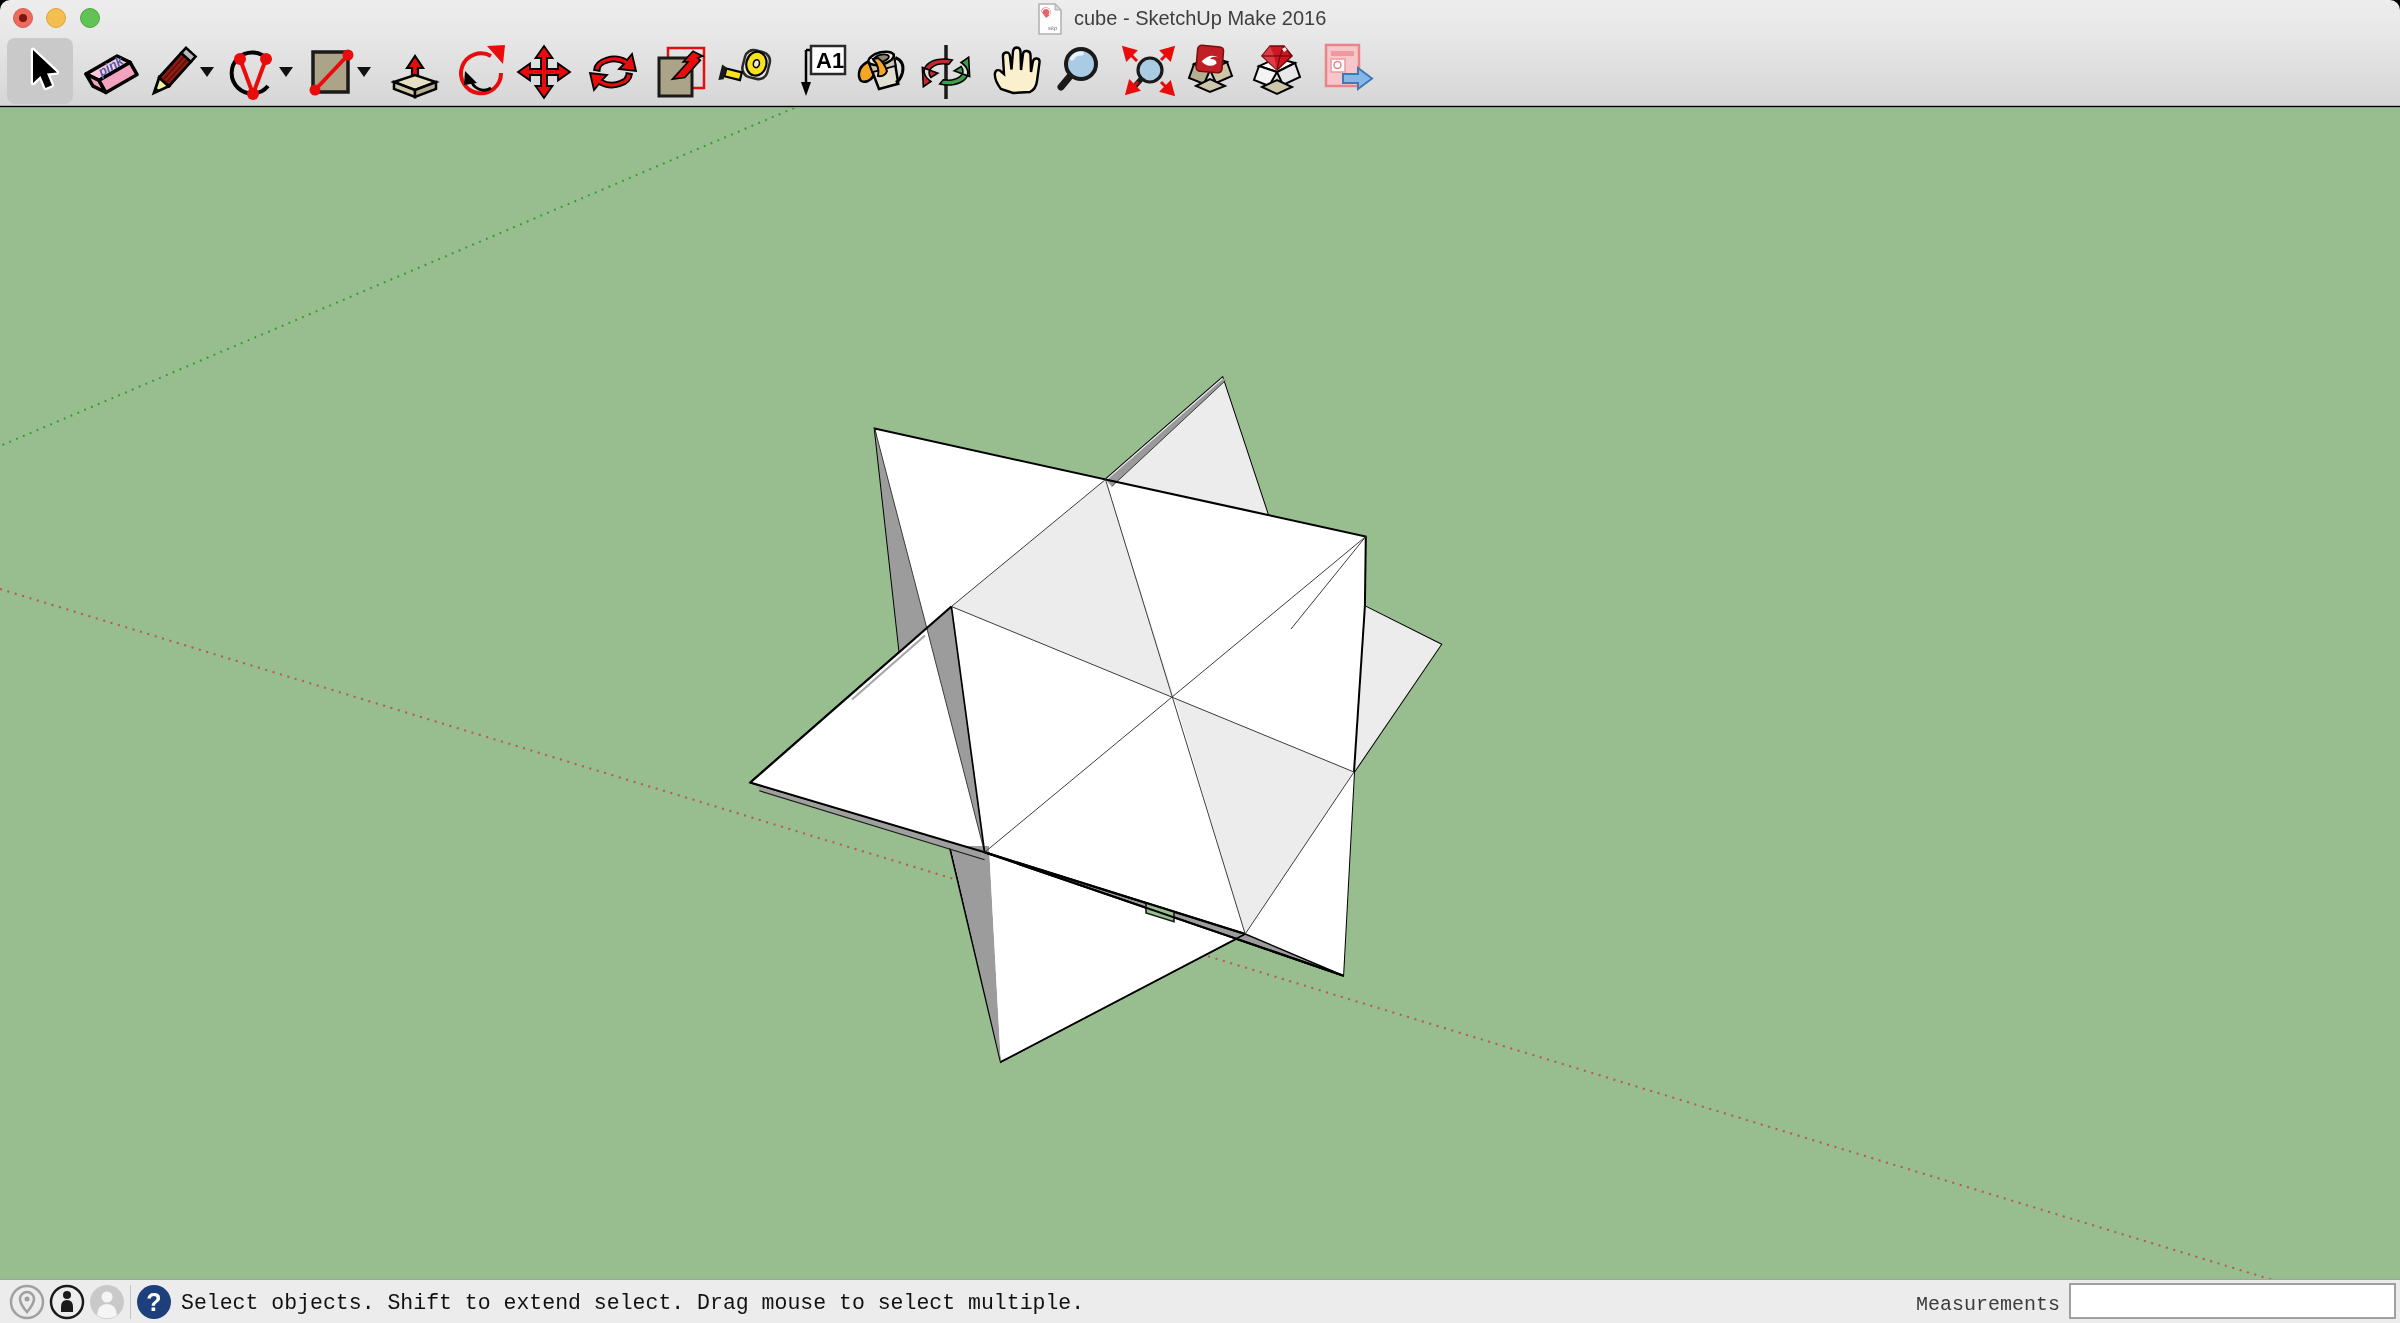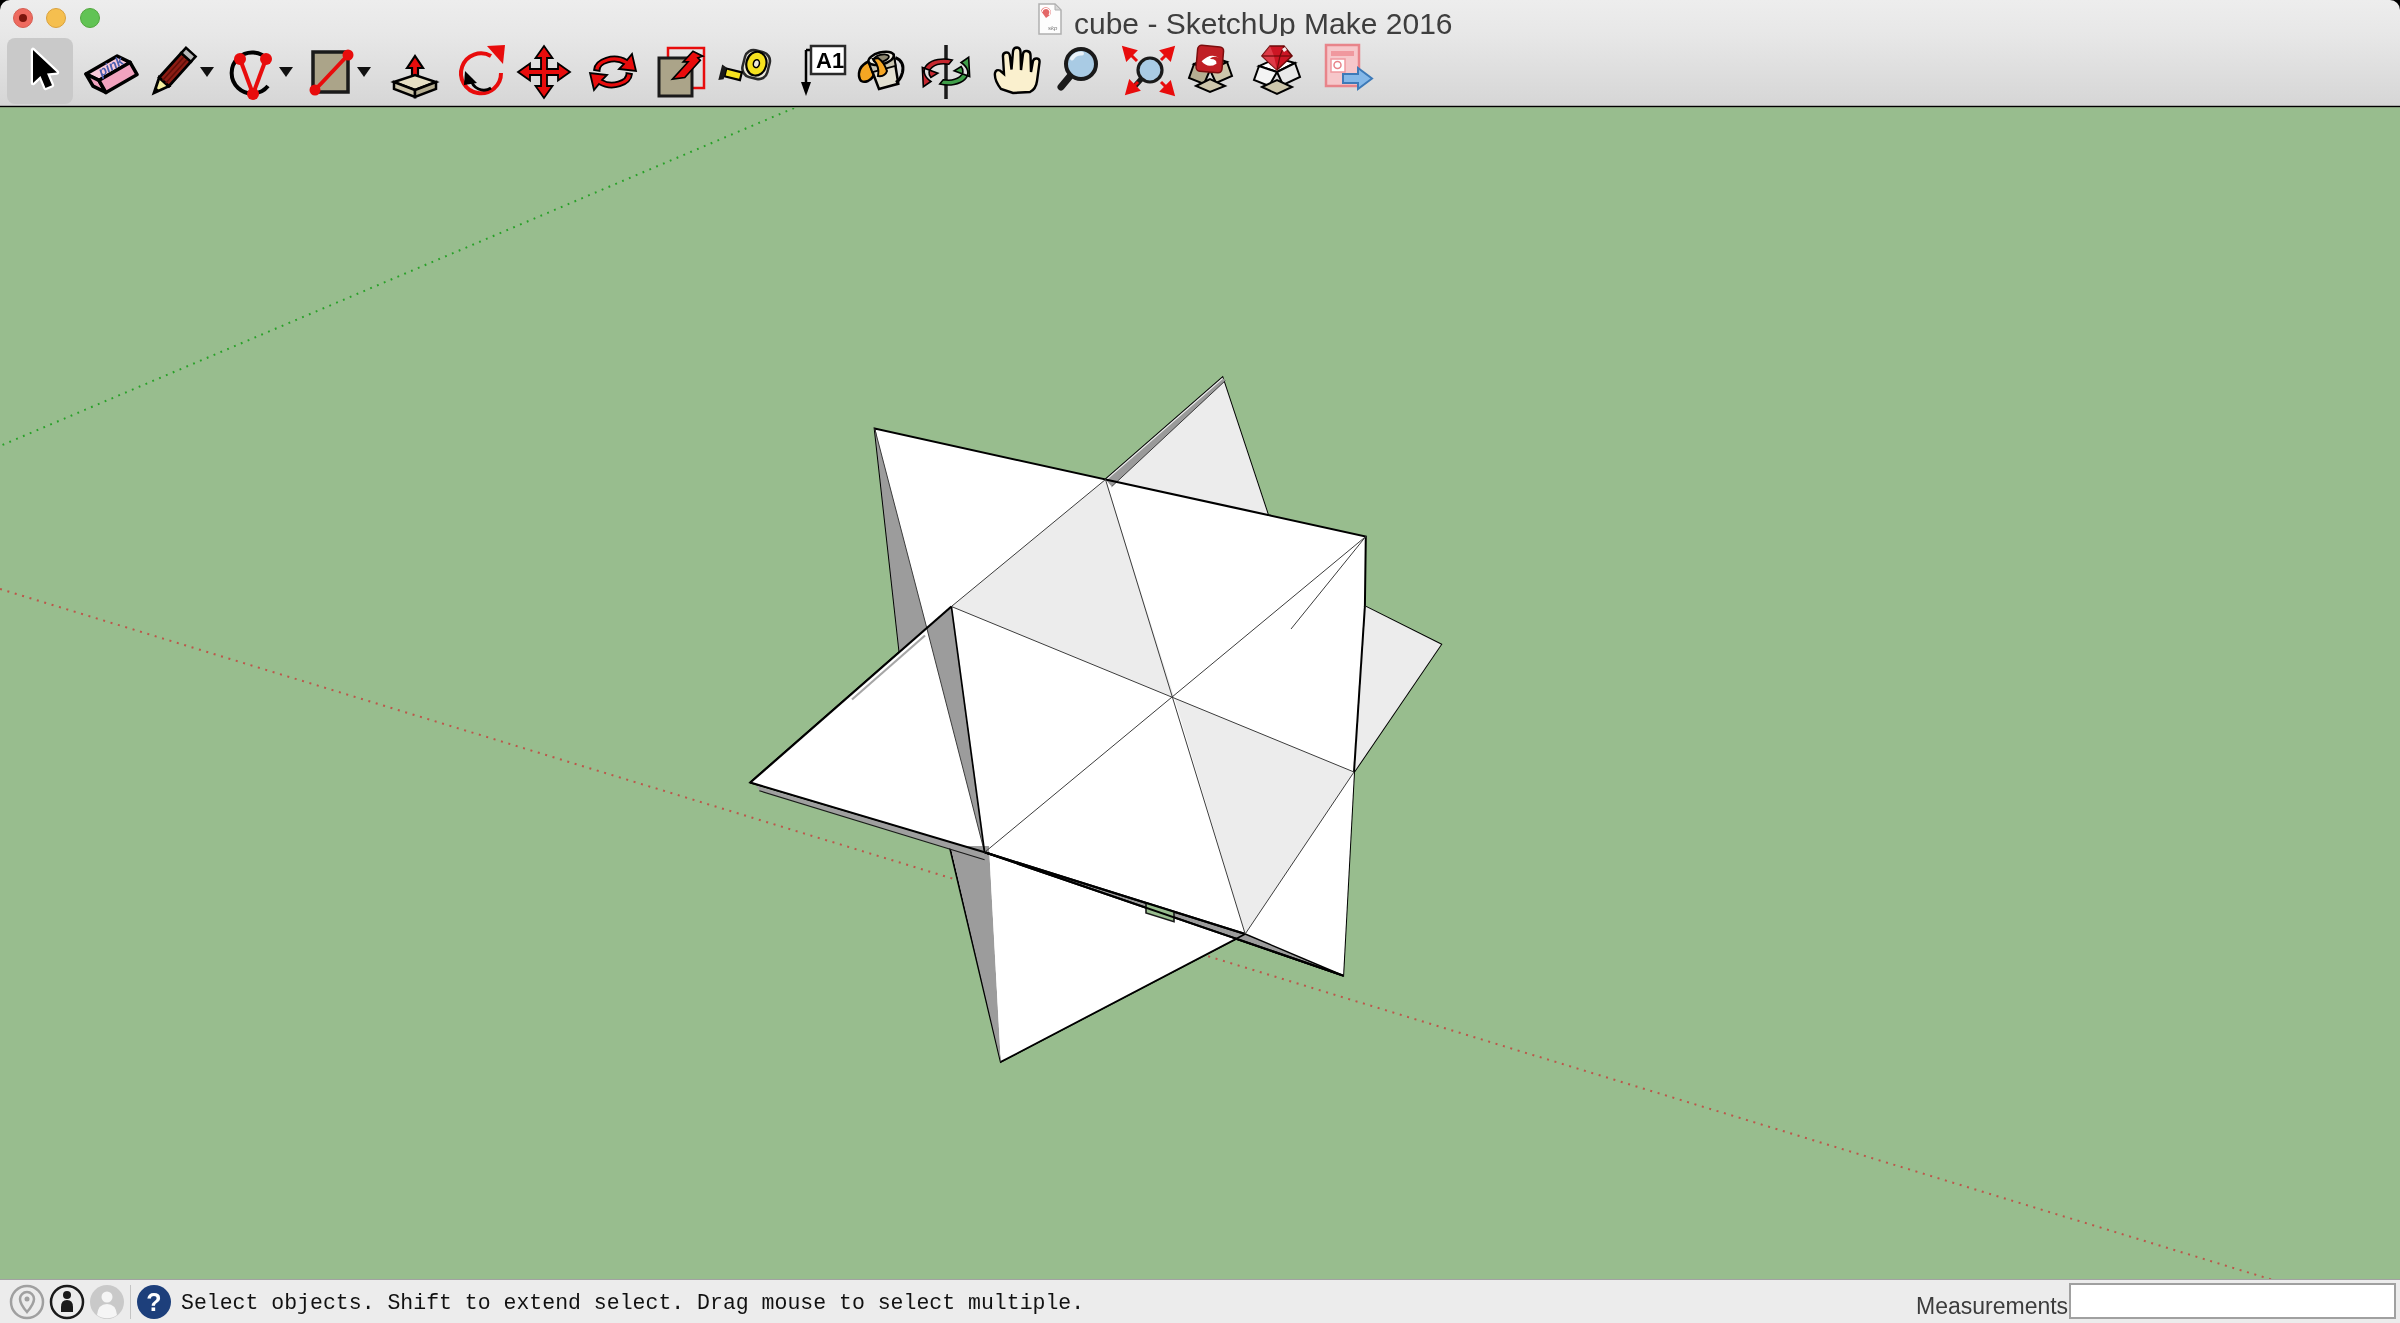--- a/index.html
+++ b/index.html
@@ -2,23 +2,23 @@
 <html><head><meta charset="utf-8"><style>
 html,body{margin:0;padding:0;background:#000;width:2400px;height:1323px;overflow:hidden;}
 *{box-sizing:border-box;font-family:"Liberation Sans",sans-serif;}
 #win{position:absolute;left:0;top:0;width:2400px;height:1323px;border-radius:10px 10px 0 0;overflow:hidden;}
 #titlebar{position:absolute;left:0;top:0;width:2400px;height:36px;background:linear-gradient(#ededed,#e7e7e7);}
 #toolbar{position:absolute;left:0;top:36px;width:2400px;height:70px;background:linear-gradient(#e7e7e7,#d6d6d6);border-bottom:1px solid #a9a9a9;}
 #selbtn{position:absolute;left:7px;top:2px;width:66px;height:66px;border-radius:8px;background:#c9c9c9;}
 #viewport{position:absolute;left:0;top:107px;width:2400px;height:1172px;background:#98bd8e;border-top:1px solid #829a78;}
 #statusbar{position:absolute;left:0;top:1279px;width:2400px;height:44px;background:#ececec;border-top:1px solid #a2a2a2;}
 .tl{position:absolute;top:8px;width:20px;height:20px;border-radius:50%;}
-#title{position:absolute;top:7px;left:1074px;font-size:30px;color:#3e3e3e;}
+#title{position:absolute;top:7px;left:1074px;font-size:20px;color:#3e3e3e;}
 #stext{position:absolute;top:11px;left:181px;font-size:21.5px;color:#111;font-family:Liberation Mono, monospace;}
-#mlabel{position:absolute;top:13px;left:1916px;font-size:23px;color:#3c3c3c;}
+#mlabel{position:absolute;top:13px;left:1916px;font-size:20px;color:#3c3c3c;font-family:Liberation Mono, monospace;}
 #minput{position:absolute;top:3px;left:2069px;width:327px;height:36px;background:#fff;border:2px solid #a0a0a0;}
 .sep{position:absolute;left:130px;top:5px;width:1px;height:34px;background:#c4c4c4;}
 </style></head><body>
 <div id="win">
 <div id="titlebar">
 <div class="tl" style="left:13px;background:#ee6a5f;border:1px solid #d55e52;"></div>
 <div class="tl" style="left:46px;background:#f5bf4f;border:1px solid #d9a13d;"></div>
 <div class="tl" style="left:80px;background:#61c354;border:1px solid #52a63e;"></div>
 <div style="position:absolute;top:14px;left:19px;width:8px;height:8px;border-radius:50%;background:#7c150c;"></div>
 <svg id="ticon" style="position:absolute;left:1036px;top:3px" width="28" height="32" viewBox="0 0 28 32">

